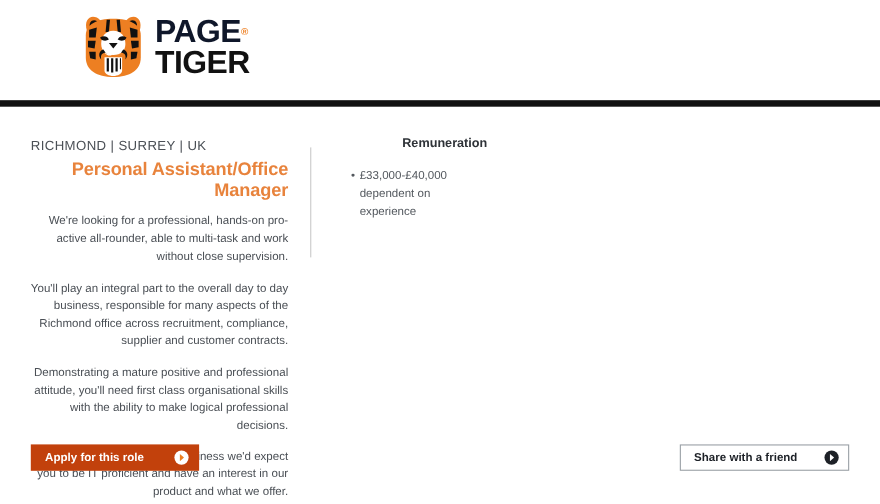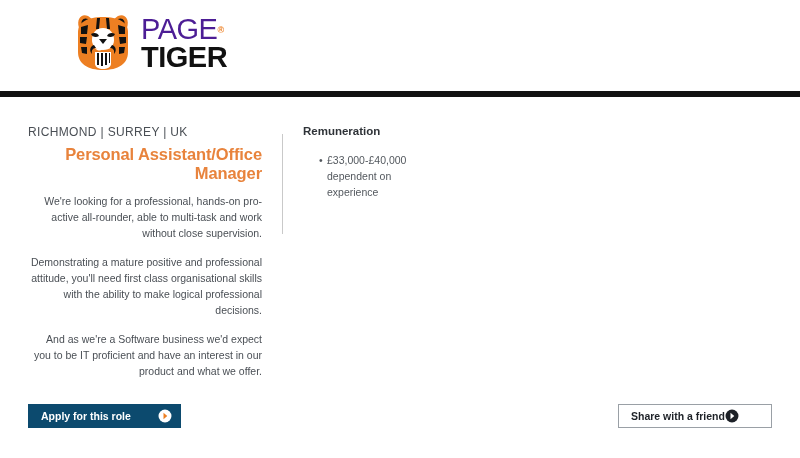--- a/index.html
+++ b/index.html
@@ -35,22 +35,22 @@
     display: block;
   }
   .logo-words {
     display: flex;
     flex-direction: column;
     line-height: 0.92;
     padding-top: 2px;
   }
   .logo-page {
     font-size: 29px;
-    font-weight: normal;
-    color: #4c1d95;
+    font-weight: bold;
+    color: #0f172a;
     letter-spacing: -0.5px;
     position: relative;
     display: inline-block;
   }
   .logo-reg {
     font-size: 9px;
     vertical-align: super;
     font-weight: bold;
     color: #ED7F22;
     letter-spacing: 0;
@@ -119,20 +119,21 @@
     margin: 0 0 13px 0;
     text-align: right;
   }
   .para:last-child { margin-bottom: 0; }
 
   .side-title {
     font-size: 11.5px;
     font-weight: bold;
     color: #2f3338;
     margin: 0 0 9px 0;
+    text-align: right;
   }
   .side-list {
     list-style: none;
     margin: 16px;
     padding: 0;
   }
   .side-list li {
     font-size: 10.5px;
     line-height: 1.5;
     color: #53585e;
@@ -148,21 +149,21 @@
     color: #53585e;
   }
 
   
   .btn-apply {
     position: absolute;
     left: 28px;
     top: 404px;
     width: 153px;
     height: 24px;
-    background: #0c4a6e;
+    background: #c2410c;
     color: #ffffff;
     border: none;
     display: flex;
     align-items: center;
     justify-content: space-between;
     padding: 0 9px 0 13px;
     font-family: "Liberation Sans", sans-serif;
     font-size: 10.5px;
     font-weight: bold;
     cursor: pointer;
@@ -172,20 +173,21 @@
     position: absolute;
     left: 618px;
     top: 404px;
     width: 154px;
     height: 24px;
     background: #ffffff;
     color: #1d2127;
     border: 1px solid #9aa0a6;
     display: flex;
     align-items: center;
+    justify-content: space-between;
     padding: 0 8px 0 12px;
     font-family: "Liberation Sans", sans-serif;
     font-size: 10.5px;
     font-weight: bold;
     cursor: pointer;
     box-sizing: border-box;
   }
   .arrow-circle {
     width: 14px;
     height: 14px;
@@ -246,20 +248,21 @@
 
 <div class="rule"></div>
 
 <div class="content">
   <div class="columns">
 
     <div class="col-left">
       <div class="eyebrow">RICHMOND | SURREY | UK</div>
       <h1 class="job-title">Personal Assistant/Office Manager</h1>
       <p class="para">We're looking for a professional, hands-on pro-active all-rounder, able to multi-task and work without close supervision.</p>
+      <p class="para">You'll play an integral part to the overall day to day business, responsible for many aspects of the Richmond office across recruitment, compliance, supplier and customer contracts.</p>
       <p class="para">Demonstrating a mature positive and professional attitude, you'll need first class organisational skills with the ability to make logical professional decisions.</p>
       <p class="para">And as we're a Software business we'd expect you to be IT proficient and have an interest in our product and what we offer.</p>
     </div>
 
     <div class="col-divider"></div>
 
     <div class="col-right">
       <div class="side-title">Remuneration</div>
       <ul class="side-list">
         <li>£33,000-£40,000 dependent on experience</li>

